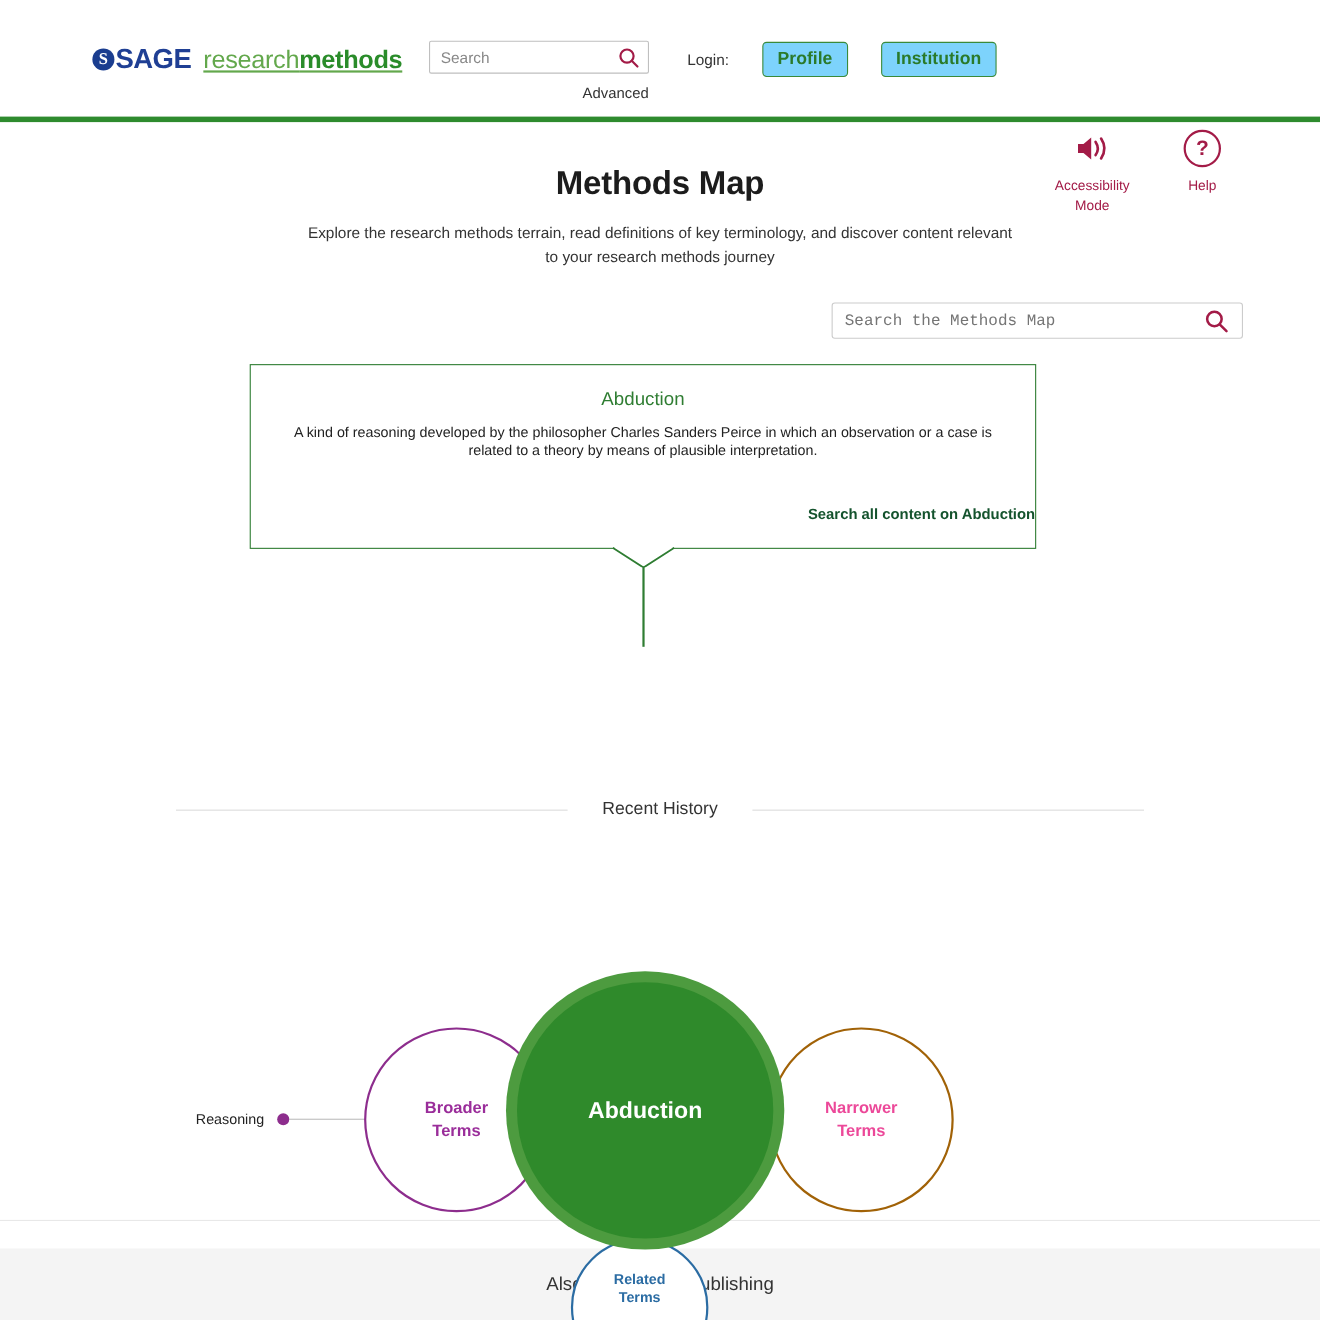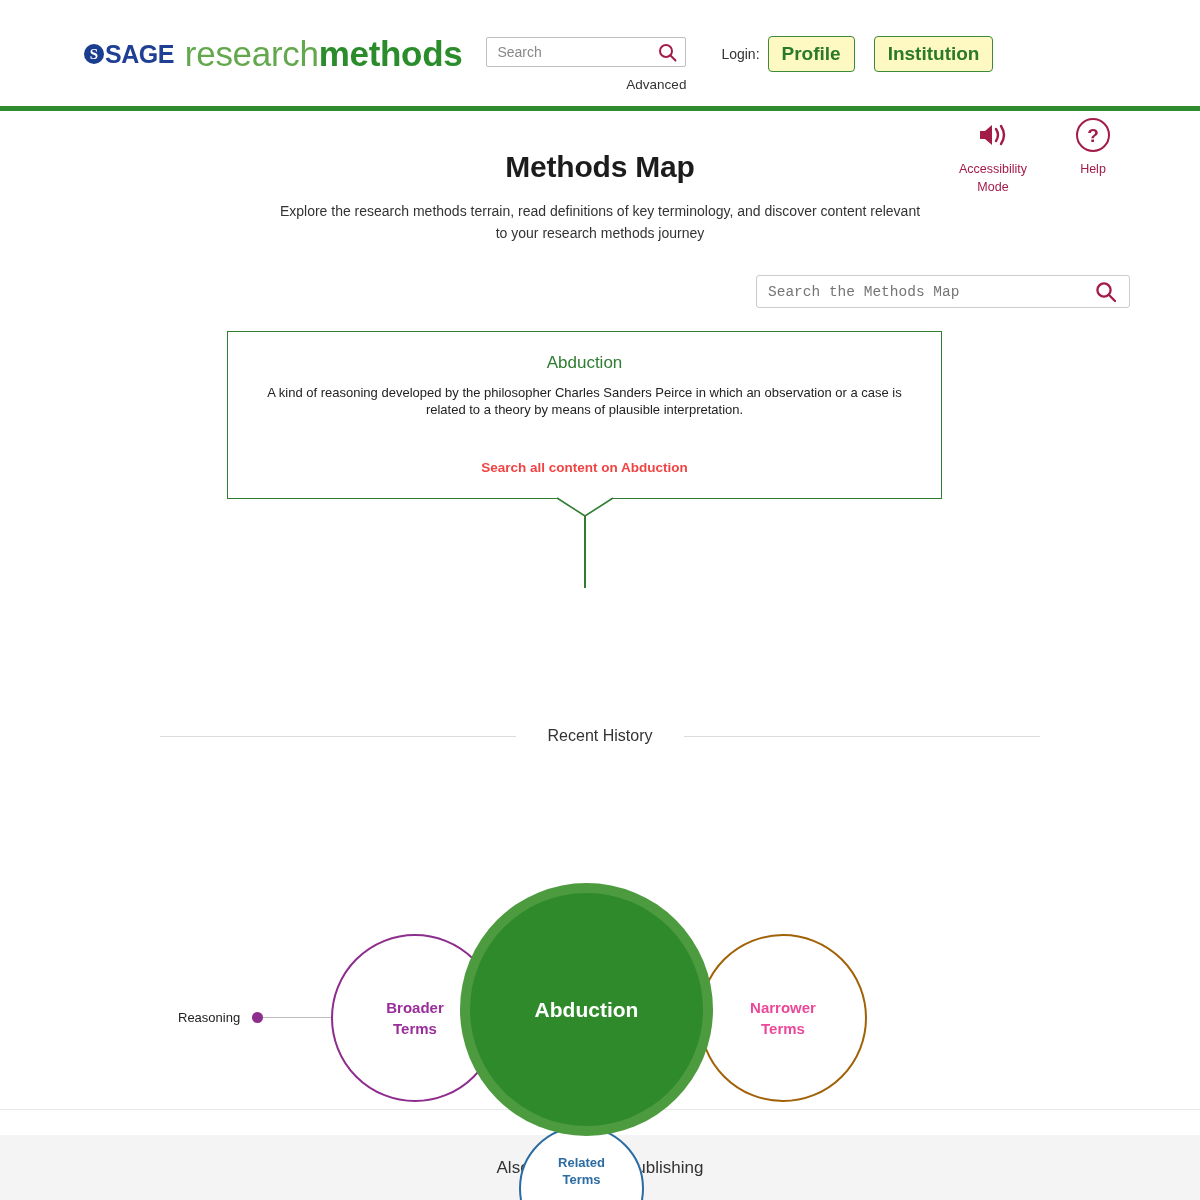--- a/index.html
+++ b/index.html
@@ -43,24 +43,25 @@
     margin-right: 1px;
   }
   .sage-word {
     font-size: 25px;
     font-weight: bold;
     color: #1f3f94;
     letter-spacing: -0.5px;
     font-family: "Liberation Sans", sans-serif;
   }
   .rm-word {
-    font-size: 35px;
+    font-size: 23px;
     color: #63a84c;
     margin-left: 11px;
     letter-spacing: -0.3px;
+    text-decoration: underline;
   }
   .rm-word b { color: #2a8c2a; font-weight: bold; }
 
   .nav {
     display: flex;
     align-items: center;
     margin-left: 38px;
     height: 34px;
   }
   .nav-link {
@@ -108,36 +109,37 @@
     color: #333333;
     text-decoration: none;
     margin-top: 10px;
   }
 
   .login-block {
     margin-left: 35px;
     display: flex;
     align-items: center;
     height: 34px;
+    gap: 22px;
   }
   .login-label { font-size: 14px; color: #333333; margin-right: 8px; }
   .btn-outline {
     border: 1px solid #3a8a3a;
     border-radius: 4px;
     color: #2a7a2a;
-    background: #fef9c3;
-    font-size: 19px;
+    background: #7dd3fc;
+    font-size: 16px;
     font-weight: bold;
     padding: 6px 13px;
     cursor: pointer;
     font-family: "Liberation Sans", sans-serif;
     margin-right: 8px;
     white-space: nowrap;
   }
-  .btn-outline:last-child { margin-right: 0; margin-left: 11px; }
+  .btn-outline:last-child { margin-right: 0; }
 
   .green-rule {
     position: absolute;
     left: 0; right: 0; top: 106px;
     height: 5px;
     background: #2e8b2e;
   }
 
   
   .title-area { position: relative; padding-top: 42px; }
@@ -241,24 +243,24 @@
     width: 645px;
     margin: 11px auto 0 auto;
     text-align: center;
     font-size: 13px;
     line-height: 17px;
     color: #222222;
   }
   .info-link {
     position: absolute;
     left: 0; right: 0; bottom: 23px;
-    text-align: center;
+    text-align: right;
     font-size: 13.5px;
     font-weight: bold;
-    color: #ef4444;
+    color: #14532d;
     text-decoration: none;
   }
   
   .notch {
     position: absolute;
     left: 557px; top: 160px;
     width: 56px; height: 26px;
     z-index: 5;
   }
   .stem {

